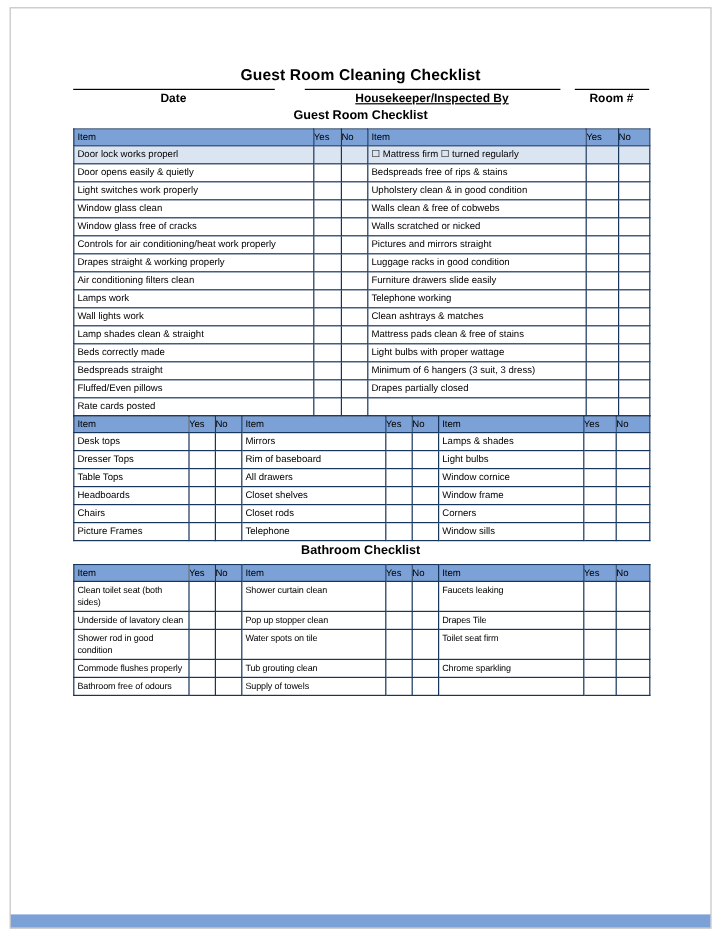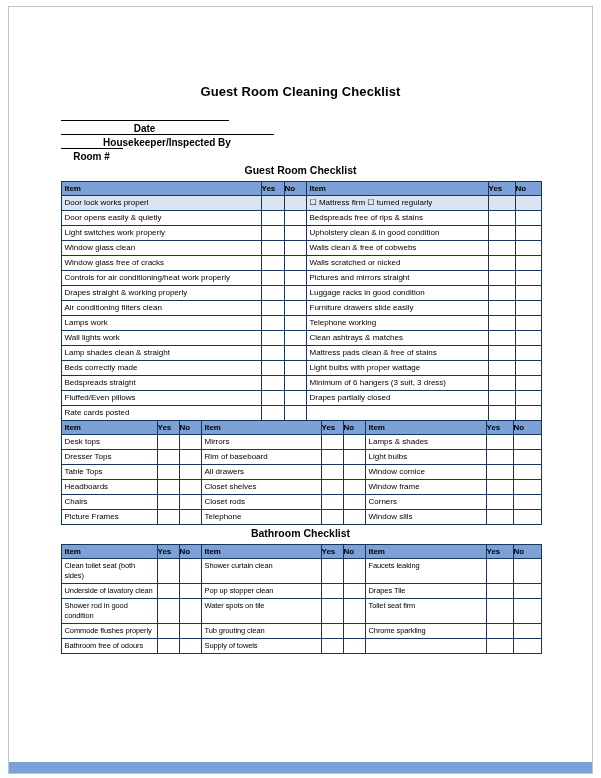--- a/index.html
+++ b/index.html
@@ -15,35 +15,35 @@
     position: absolute; left: 8px; top: 6px; right: 8px; bottom: 4px;
     border: 1px solid var(--page-border, #c3c3c3);
     pointer-events: none;
   }
   .footer-bar {
     position: absolute; left: 9px; right: 9px; bottom: 5px; height: 11px;
     background: var(--footer-bar, #7ca1d6);
   }
   .content { position: relative; width: 480px; margin: 0 auto; }
   .title {
-    padding-top: 84px;
+    padding-top: 55px;
     text-align: center;
     font-size: 13px; font-weight: bold;
     letter-spacing: 0.1px;
   }
-  .fields { display: flex; margin-top: 21px; flex-direction: column; }
+  .fields { display: flex; margin-top: 4px; }
   .field {
     border-top: 1px solid #000;
     text-align: center;
     font-size: 10px; font-weight: bold;
     padding-top: 2px;
   }
   .f-date { width: 168px; }
   .f-gap1 { width: 25px; }
-  .f-house { width: 213px; }
+  .f-house { width: 213px; text-decoration: underline; }
   .f-gap2 { width: 12px; }
   .f-room { width: 62px; }
   .section-heading {
     margin-top: 2px;
     text-align: center;
     font-size: 10.5px; font-weight: bold;
   }
   table {
     border-collapse: collapse;
     table-layout: fixed;
@@ -51,21 +51,21 @@
     margin-top: 5px;
   }
   td, th {
     border: 1px solid var(--border, #17365d);
     font-size: 8px;
     overflow: hidden;
   }
   th {
     background: var(--header-bg, #7ca1d6);
     text-align: left;
-    font-weight: bold;
+    font-weight: normal;
     padding: 2px 3px;
     height: 13px;
   }
   th.yn-h { text-align: left; padding: 2px 0; }
   td.item {
     padding: 2px 3px;
     line-height: 10px;
     vertical-align: top;
     height: 15px;
   }

